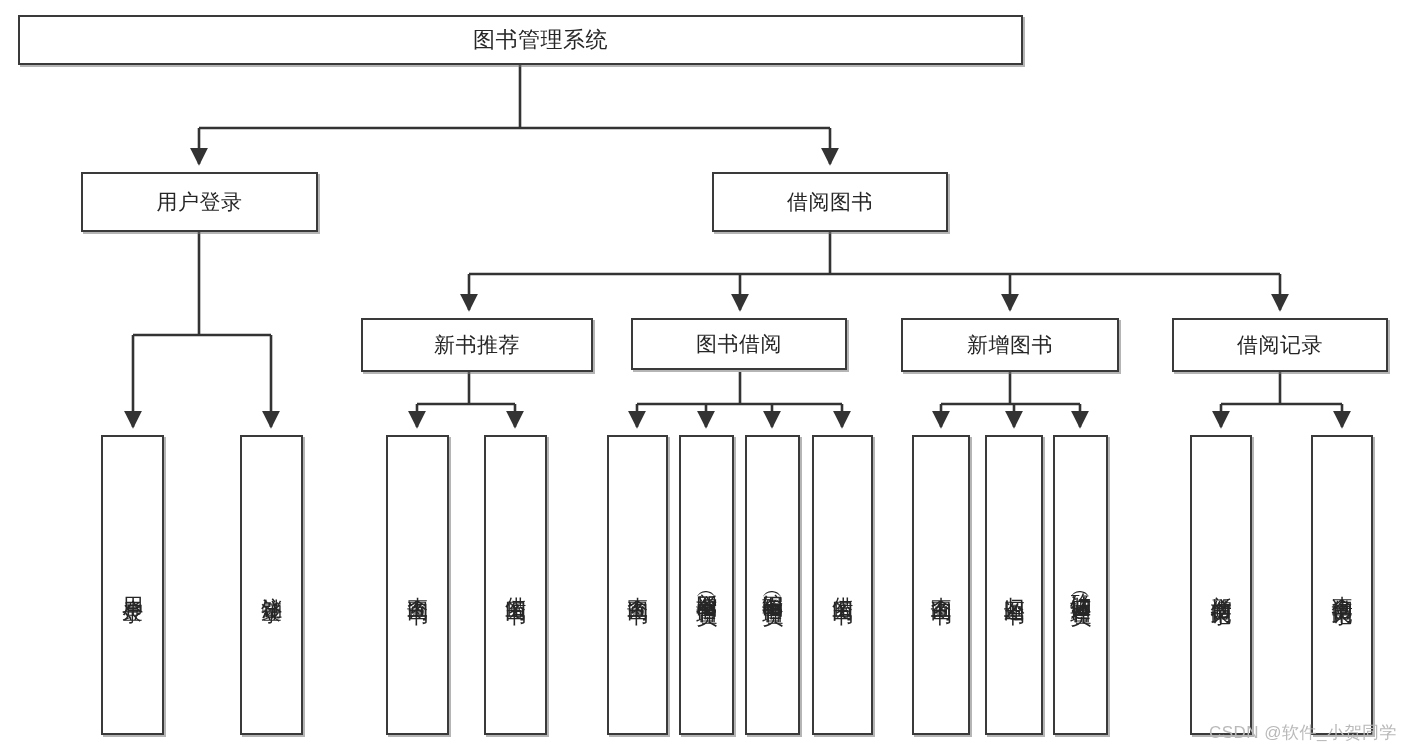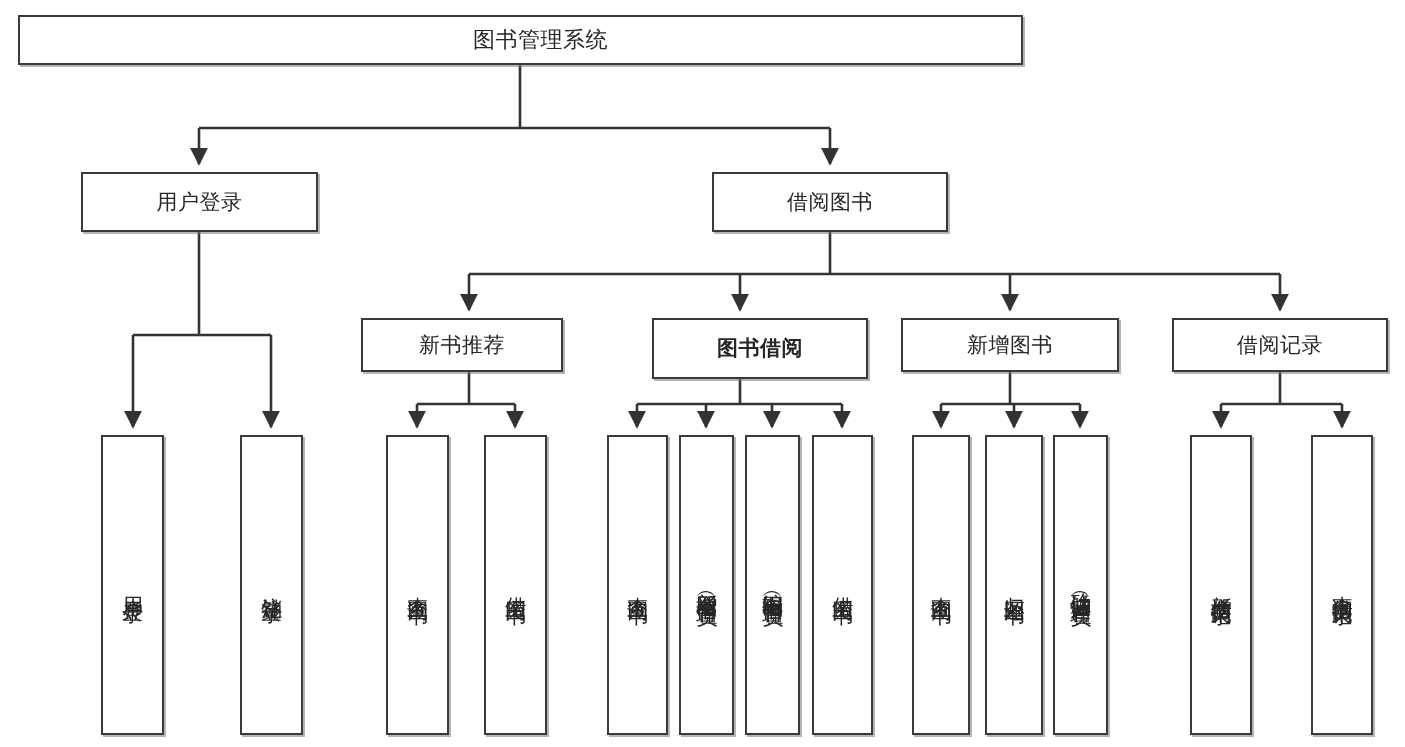--- a/index.html
+++ b/index.html
@@ -141,24 +141,24 @@
       <span class="node-label">图书管理系统</span>
     </div>
 
   <div class="node horizontal" id="node-l2-0" style="left: 81px; top: 172px; width: 237px; height: 60px;">
       <span class="node-label">用户登录</span>
     </div>
   <div class="node horizontal" id="node-l2-1" style="left: 712px; top: 172px; width: 236px; height: 60px;">
       <span class="node-label">借阅图书</span>
     </div>
 
-  <div class="node horizontal" id="node-l3-0" style="left: 361px; top: 318px; width: 202px; height: 54px;">
+  <div class="node horizontal" id="node-l3-0" style="left: 361px; top: 318px; width: 232px; height: 54px;">
       <span class="node-label">新书推荐</span>
     </div>
-  <div class="node horizontal" id="node-l3-1" style="left: 652px; top: 318px; width: 216px; height: 61px; font-weight: bold;">
+  <div class="node horizontal" id="node-l3-1" style="left: 631px; top: 318px; width: 216px; height: 52px;">
       <span class="node-label">图书借阅</span>
     </div>
   <div class="node horizontal" id="node-l3-2" style="left: 901px; top: 318px; width: 218px; height: 54px;">
       <span class="node-label">新增图书</span>
     </div>
   <div class="node horizontal" id="node-l3-3" style="left: 1172px; top: 318px; width: 216px; height: 54px;">
       <span class="node-label">借阅记录</span>
     </div>
 
   <div class="node vertical" id="node-leaf-0" style="left: 101px; top: 435px; width: 63px; height: 300px;">
@@ -194,14 +194,15 @@
   <div class="node vertical two-col" id="node-leaf-10" style="left: 1053px; top: 435px; width: 55px; height: 300px;">
       <span class="node-label">确认归还（管理员）</span>
     </div>
   <div class="node vertical two-col" id="node-leaf-11" style="left: 1190px; top: 435px; width: 62px; height: 300px;">
       <span class="node-label">新增借阅记录</span>
     </div>
   <div class="node vertical two-col" id="node-leaf-12" style="left: 1311px; top: 435px; width: 62px; height: 300px;">
       <span class="node-label">查询借阅记录</span>
     </div>
 
+  <div id="watermark">CSDN @软件_小贺同学</div>
 
 </div>
 
 </body></html>

